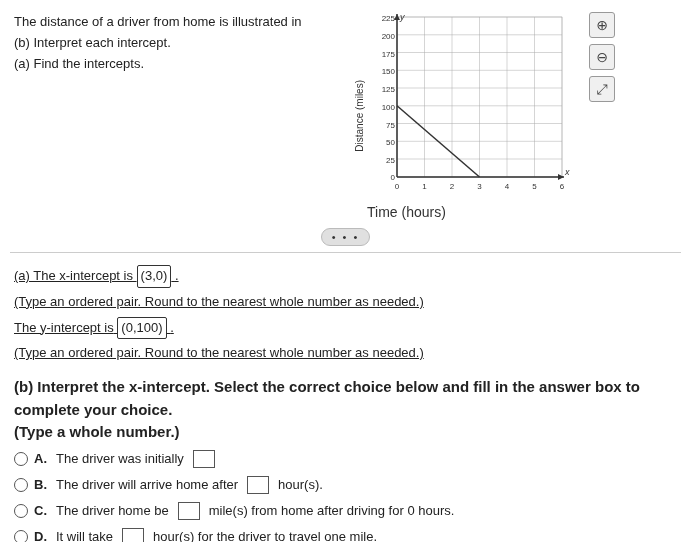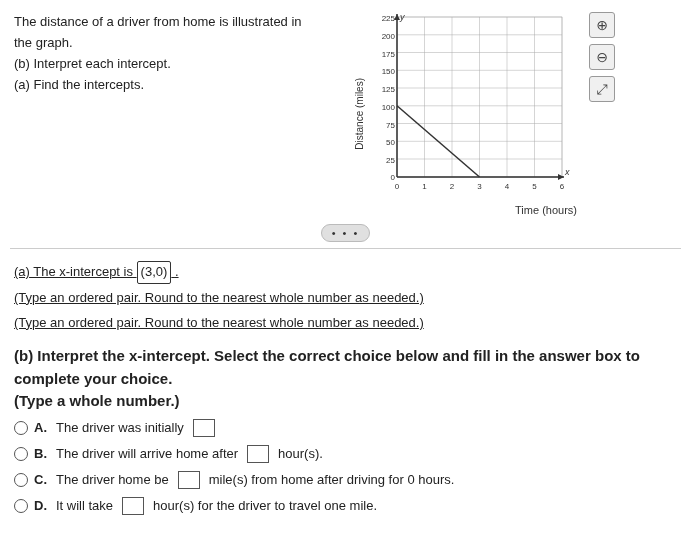--- a/index.html
+++ b/index.html
@@ -61,22 +61,22 @@
       color: #333;
       margin-right: 2px;
       align-self: center;
     }
 
     .chart-svg {
       display: block;
     }
 
     .x-axis-label {
-      text-align: right;
-      font-size: 11px;
+      text-align: left;
+      font-size: 14px;
       color: #333;
       margin-top: 2px;
     }
 
     .toolbar-icons {
       display: flex;
       flex-direction: column;
       gap: 6px;
       margin-left: 6px;
       align-items: center;
@@ -197,21 +197,20 @@
   </style>
 </head>
 <body>
 
 <div class="main-container">
 
   <div class="top-section">
 
     <div class="problem-text">
       <p>The distance of a driver from home is illustrated in</p>
-      <p>the graph.</p>
       <p>(b) Interpret each intercept.</p>
       <p>(a) Find the intercepts.</p>
     </div>
 
     <div class="graph-area">
       <div class="chart-wrapper">
         <span class="y-axis-label">Distance (miles)</span>
         <div>
 
           <svg class="chart-svg" width="210" height="190" viewBox="0 0 210 190">
@@ -296,20 +295,25 @@
 
   <div class="answers-section">
     <div class="answer-row">
       <span>(a) The x-intercept is</span>
       <span class="boxed">(3,0)</span>
       <span>.</span>
     </div>
     <div class="answer-row">
       <span>(Type an ordered pair. Round to the nearest whole number as needed.)</span>
     </div>
+    <div class="answer-row" style="margin-top:2px;">
+      <span>The y-intercept is</span>
+      <span class="boxed">(0,100)</span>
+      <span>.</span>
+    </div>
     <div class="answer-row">
       <span>(Type an ordered pair. Round to the nearest whole number as needed.)</span>
     </div>
   </div>
 
   <div class="part-b">
     <span class="bold-part-b">(b) Interpret the x-intercept.</span>
     <span>Select the correct choice below and fill in the answer box to complete your choice.</span>
     <br>
     <span>(Type a whole number.)</span>

